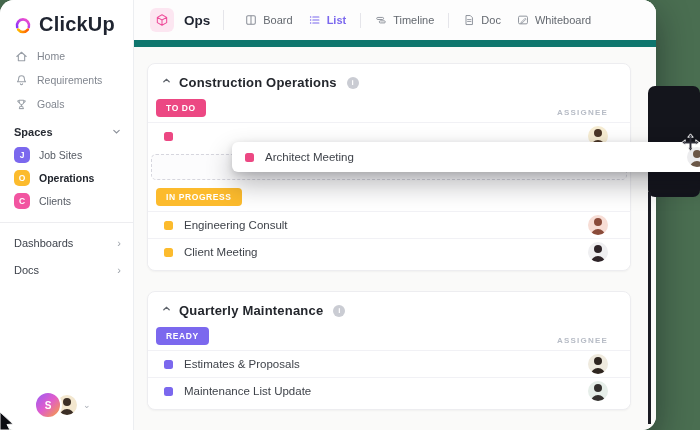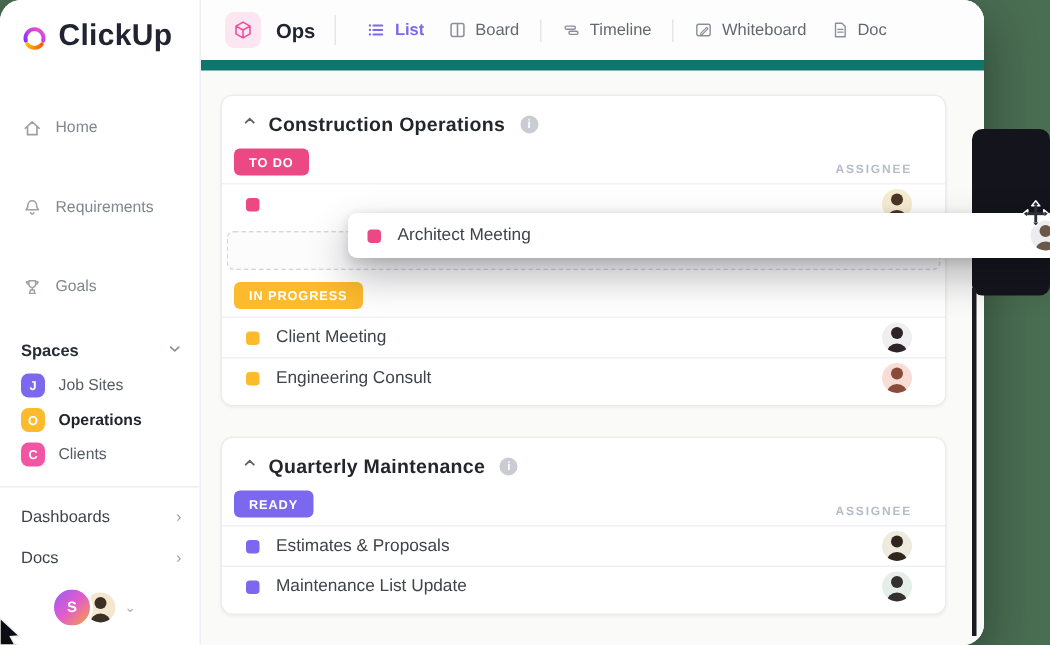--- a/index.html
+++ b/index.html
@@ -6,23 +6,23 @@
   .stage{position:relative;width:700px;height:430px;overflow:hidden;background:#4a6e51;}
 
   
   .app{position:absolute;left:0;top:0;width:656px;height:430px;background:#fff;
        border-radius:14px;box-shadow:0 12px 34px rgba(10,14,22,.45);display:flex;overflow:hidden;z-index:10;}
 
   
   .sidebar{width:133px;min-width:133px;background:#fff;border-right:1px solid #eceef1;position:relative;}
   .logo-row{display:flex;align-items:center;gap:7px;padding:13px 0 8px 14px;}
   .logo-text{font-size:20px;font-weight:800;color:#1f2430;letter-spacing:.2px;}
-  .nav-item{display:flex;align-items:center;gap:9px;height:24px;padding-left:15px;color:#81868f;font-size:10.5px;cursor:pointer;margin-top:29px;}
+  .nav-item{display:flex;align-items:center;gap:9px;height:24px;padding-left:15px;color:#81868f;font-size:10.5px;cursor:pointer;}
   .nav-item svg{flex:none;}
-  .spaces-head{display:flex;align-items:center;height:22px;margin-top:20px;padding:0 12px 0 14px;
+  .spaces-head{display:flex;align-items:center;height:22px;margin-top:5px;padding:0 12px 0 14px;
                font-size:11px;font-weight:800;color:#272b33;}
   .spaces-head .chev{margin-left:auto;color:#8b9099;}
   .space-item{display:flex;align-items:center;gap:9px;height:23px;padding-left:14px;font-size:10.5px;color:#565b64;cursor:pointer;}
   .space-item.active .space-label{font-weight:800;color:#21252d;}
   .space-badge{width:16px;height:16px;border-radius:5px;color:#fff;font-size:8.5px;font-weight:800;
                display:flex;align-items:center;justify-content:center;}
   .side-div{height:1px;background:#ededf0;margin:10px 0 6px 0;}
   .bottom-item{display:flex;align-items:center;height:27px;padding:0 12px 0 14px;font-size:11px;color:#3e434c;cursor:pointer;}
   .bottom-item .chev{margin-left:auto;color:#9aa0a8;font-size:11px;}
   .user-area{position:absolute;left:34px;bottom:11px;display:flex;align-items:center;}
@@ -161,58 +161,58 @@
     <div class="main">
       <div class="topbar">
         <div class="space-tile">
           <svg width="14" height="14" viewBox="0 0 24 24">
             <path d="M12 3 l8 4.5 v9 L12 21 l-8-4.5 v-9 Z M4 7.5 l8 4.5 8-4.5 M12 12 v9" fill="none" stroke="#ee4d9b" stroke-width="1.8" stroke-linejoin="round"></path>
           </svg>
         </div>
         <span class="space-name">Ops</span>
         <div class="vsep"></div>
 
+        <div class="tab">
+          <svg width="12" height="12" viewBox="0 0 14 14">
+            <rect x="2" y="2" width="10" height="10" rx="1.5" fill="none" stroke="#8a8f98" stroke-width="1.2"></rect>
+            <path d="M7 2 v10" stroke="#8a8f98" stroke-width="1.2"></path>
+          </svg>
+          <span>Board</span>
+        </div>
         <div class="tab active">
           <svg width="12" height="12" viewBox="0 0 14 14">
             <path d="M4.5 3.5 h7 M4.5 7 h7 M4.5 10.5 h7" stroke="#7b68ee" stroke-width="1.4" stroke-linecap="round"></path>
             <circle cx="1.9" cy="3.5" r="0.9" fill="#7b68ee"></circle>
               <circle cx="1.9" cy="7" r="0.9" fill="#7b68ee"></circle>
               <circle cx="1.9" cy="10.5" r="0.9" fill="#7b68ee"></circle>
           </svg>
           <span>List</span>
         </div>
-        <div class="tab">
-          <svg width="12" height="12" viewBox="0 0 14 14">
-            <rect x="2" y="2" width="10" height="10" rx="1.5" fill="none" stroke="#8a8f98" stroke-width="1.2"></rect>
-            <path d="M7 2 v10" stroke="#8a8f98" stroke-width="1.2"></path>
-          </svg>
-          <span>Board</span>
-        </div>
         <div class="vsep small"></div>
         <div class="tab">
           <svg width="12" height="12" viewBox="0 0 14 14">
             <rect x="2" y="4" width="8" height="2.4" rx="1.2" fill="none" stroke="#8a8f98" stroke-width="1.1"></rect>
             <rect x="5" y="8" width="7" height="2.4" rx="1.2" fill="none" stroke="#8a8f98" stroke-width="1.1"></rect>
           </svg>
           <span>Timeline</span>
         </div>
         <div class="vsep small"></div>
         <div class="tab">
           <svg width="12" height="12" viewBox="0 0 14 14">
+            <path d="M3.5 1.8 h5 L11 4.3 v8 H3.5 Z" fill="none" stroke="#8a8f98" stroke-width="1.1" stroke-linejoin="round"></path>
+            <path d="M5.3 6.5 h4 M5.3 8.7 h4" stroke="#8a8f98" stroke-width="1" stroke-linecap="round"></path>
+          </svg>
+          <span>Doc</span>
+        </div>
+        <div class="tab">
+          <svg width="12" height="12" viewBox="0 0 14 14">
             <rect x="1.8" y="2.5" width="10.4" height="9" rx="1.5" fill="none" stroke="#8a8f98" stroke-width="1.1"></rect>
             <path d="M5 9.5 L9.5 5 l1 1 L6 10.5 l-1.5 .5 Z" fill="none" stroke="#8a8f98" stroke-width="0.9" stroke-linejoin="round"></path>
           </svg>
           <span>Whiteboard</span>
-        </div>
-        <div class="tab">
-          <svg width="12" height="12" viewBox="0 0 14 14">
-            <path d="M3.5 1.8 h5 L11 4.3 v8 H3.5 Z" fill="none" stroke="#8a8f98" stroke-width="1.1" stroke-linejoin="round"></path>
-            <path d="M5.3 6.5 h4 M5.3 8.7 h4" stroke="#8a8f98" stroke-width="1" stroke-linecap="round"></path>
-          </svg>
-          <span>Doc</span>
         </div>
       </div>
 
       <div class="content">
 
         <section class="card">
           <div class="sec-head">
             <span class="sec-chev">
               <svg width="9" height="9" viewBox="0 0 10 10">
                   <path d="M2 6.4 L5 3.6 L8 6.4" fill="none" stroke="#5e636b" stroke-width="1.4" stroke-linecap="round"></path>
@@ -233,27 +233,27 @@
           </div>
 
           <div class="drop-ph"></div>
 
           <div class="group-row second">
             <span class="badge" style="background:#fcbb2d">IN PROGRESS</span>
           </div>
 
           <div class="task-row">
             <span class="bullet" style="background:#fcbb2d"></span>
+            <span class="task-name">Engineering Consult</span>
+            <span class="avatar" style="--bg:#f7ddd5;--tone:#8a4b3a"></span>
+          </div>
+          <div class="task-row">
+            <span class="bullet" style="background:#fcbb2d"></span>
             <span class="task-name">Client Meeting</span>
             <span class="avatar" style="--bg:#efeff1;--tone:#2e2428"></span>
-          </div>
-          <div class="task-row">
-            <span class="bullet" style="background:#fcbb2d"></span>
-            <span class="task-name">Engineering Consult</span>
-            <span class="avatar" style="--bg:#f7ddd5;--tone:#8a4b3a"></span>
           </div>
         </section>
 
         <section class="card">
           <div class="sec-head">
             <span class="sec-chev">
               <svg width="9" height="9" viewBox="0 0 10 10">
                   <path d="M2 6.4 L5 3.6 L8 6.4" fill="none" stroke="#5e636b" stroke-width="1.4" stroke-linecap="round"></path>
                 </svg>
             </span>

